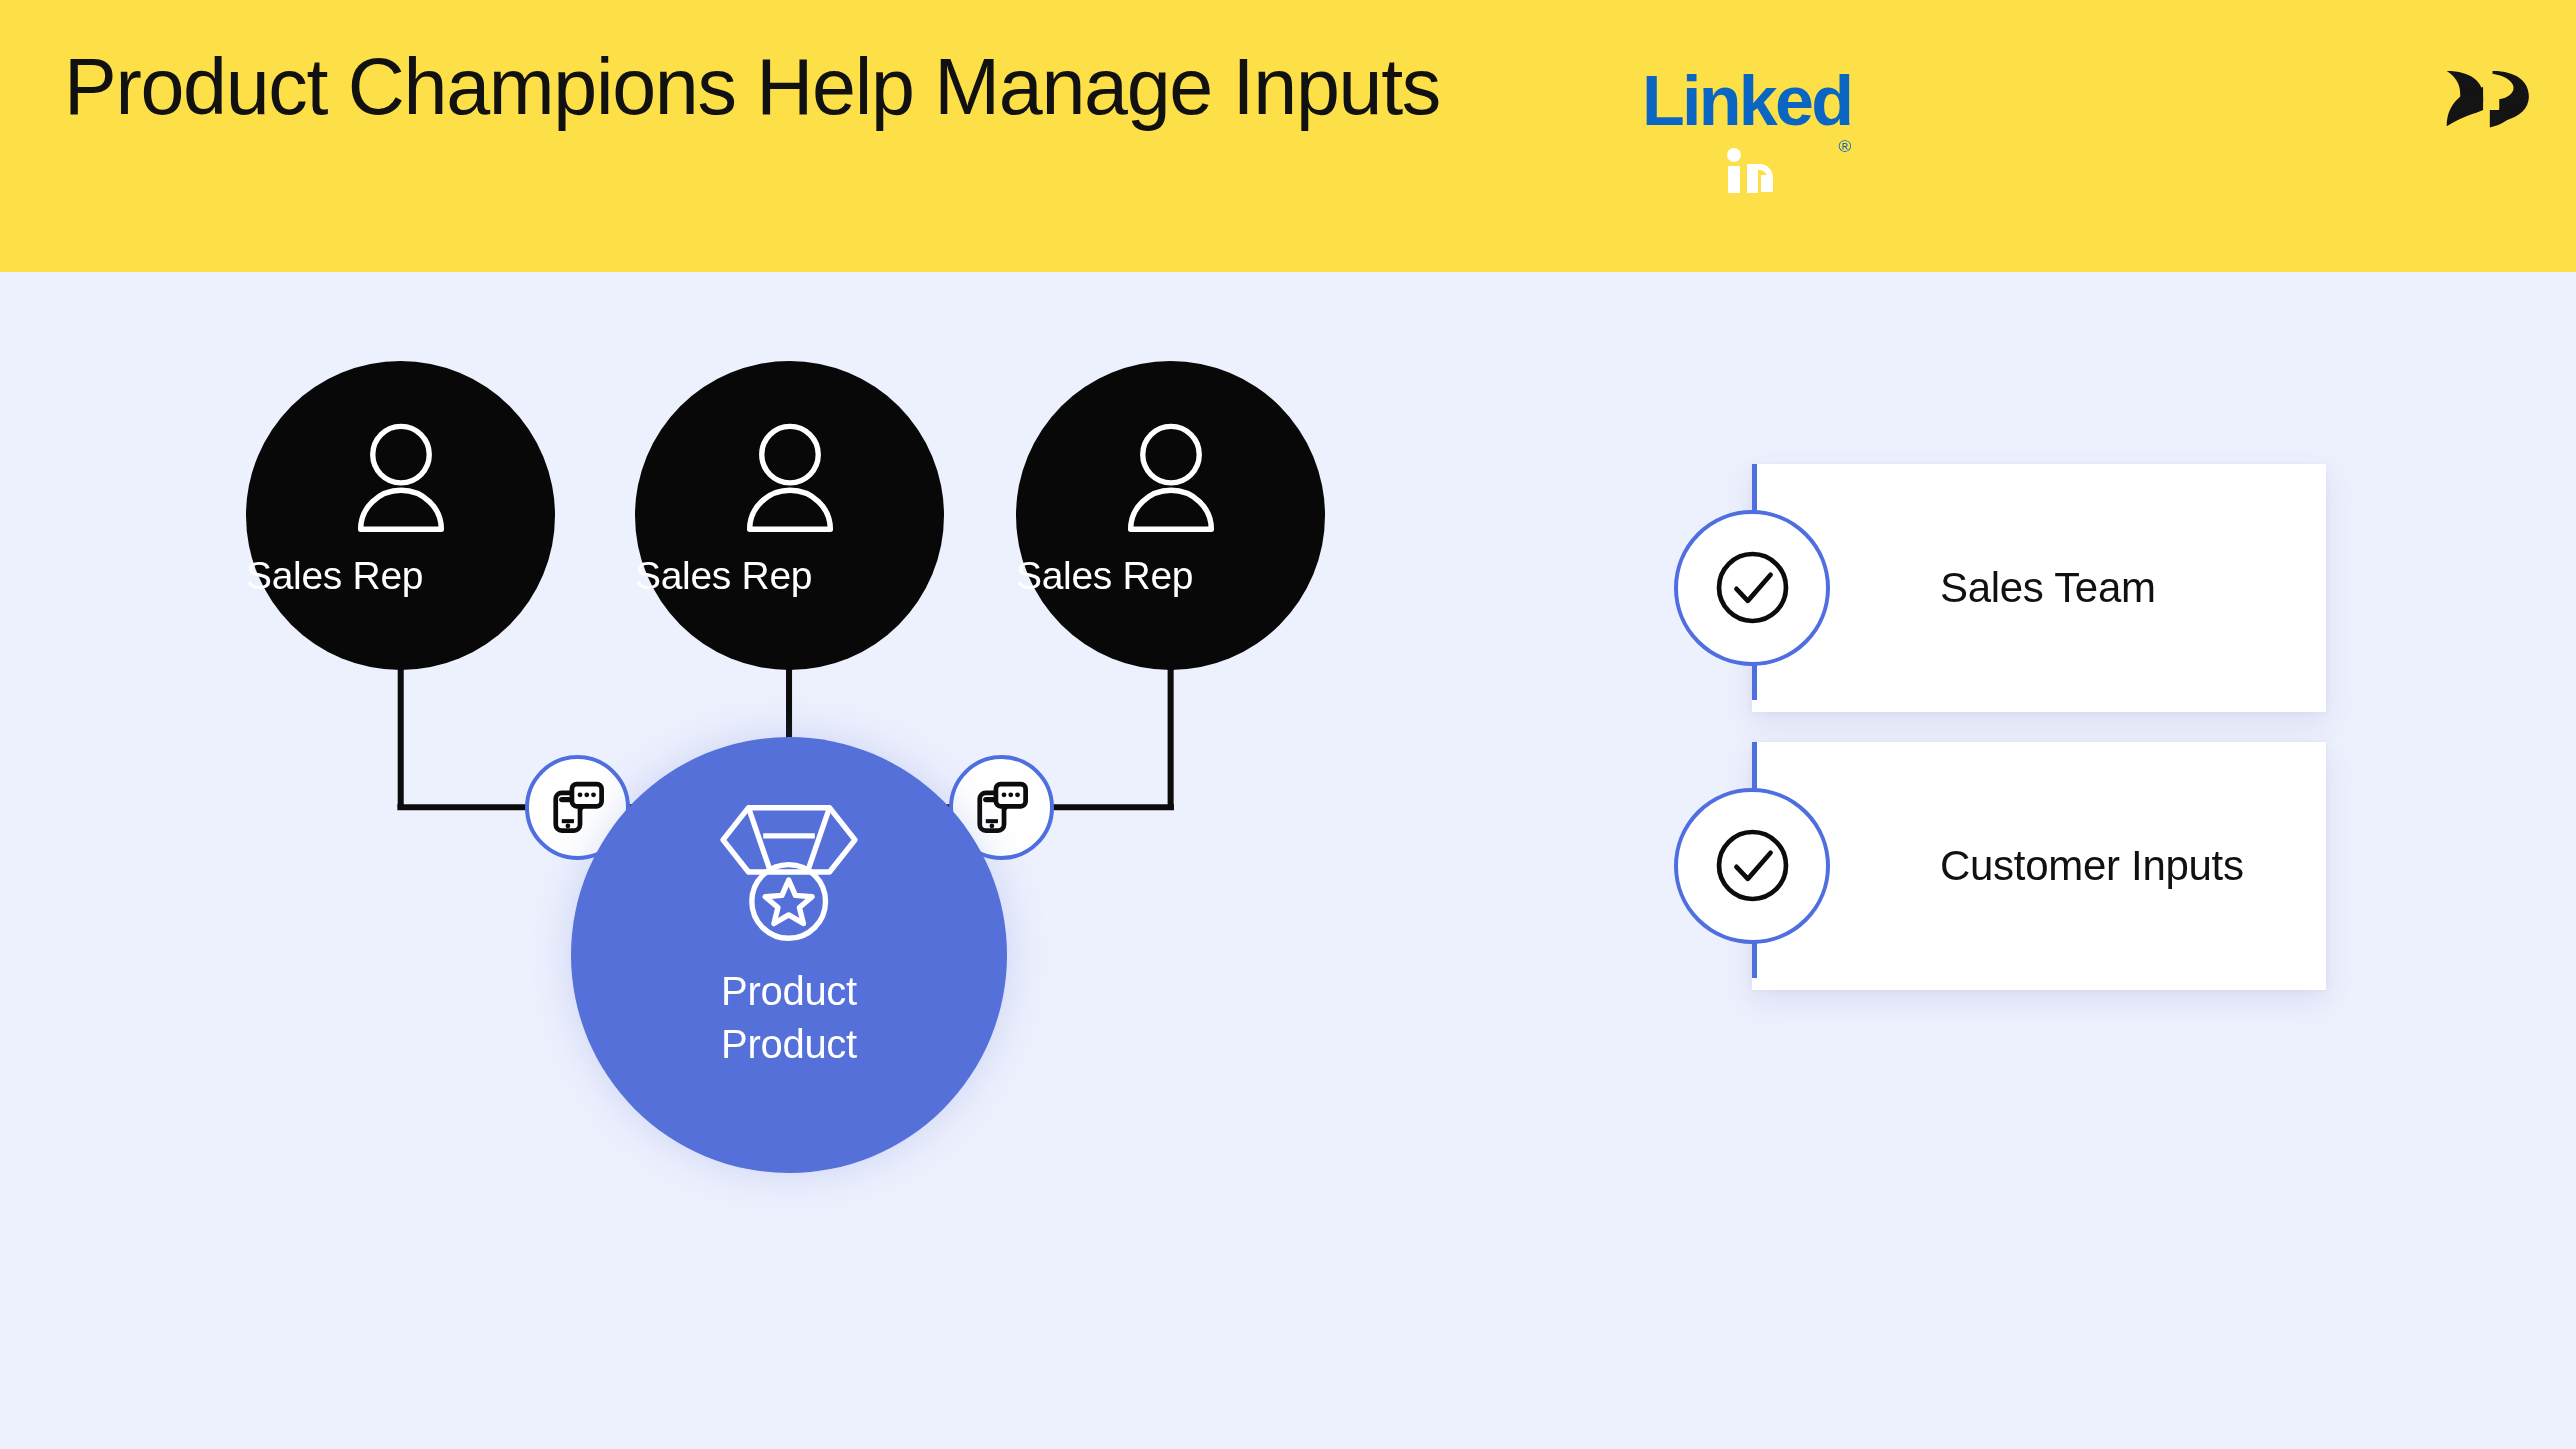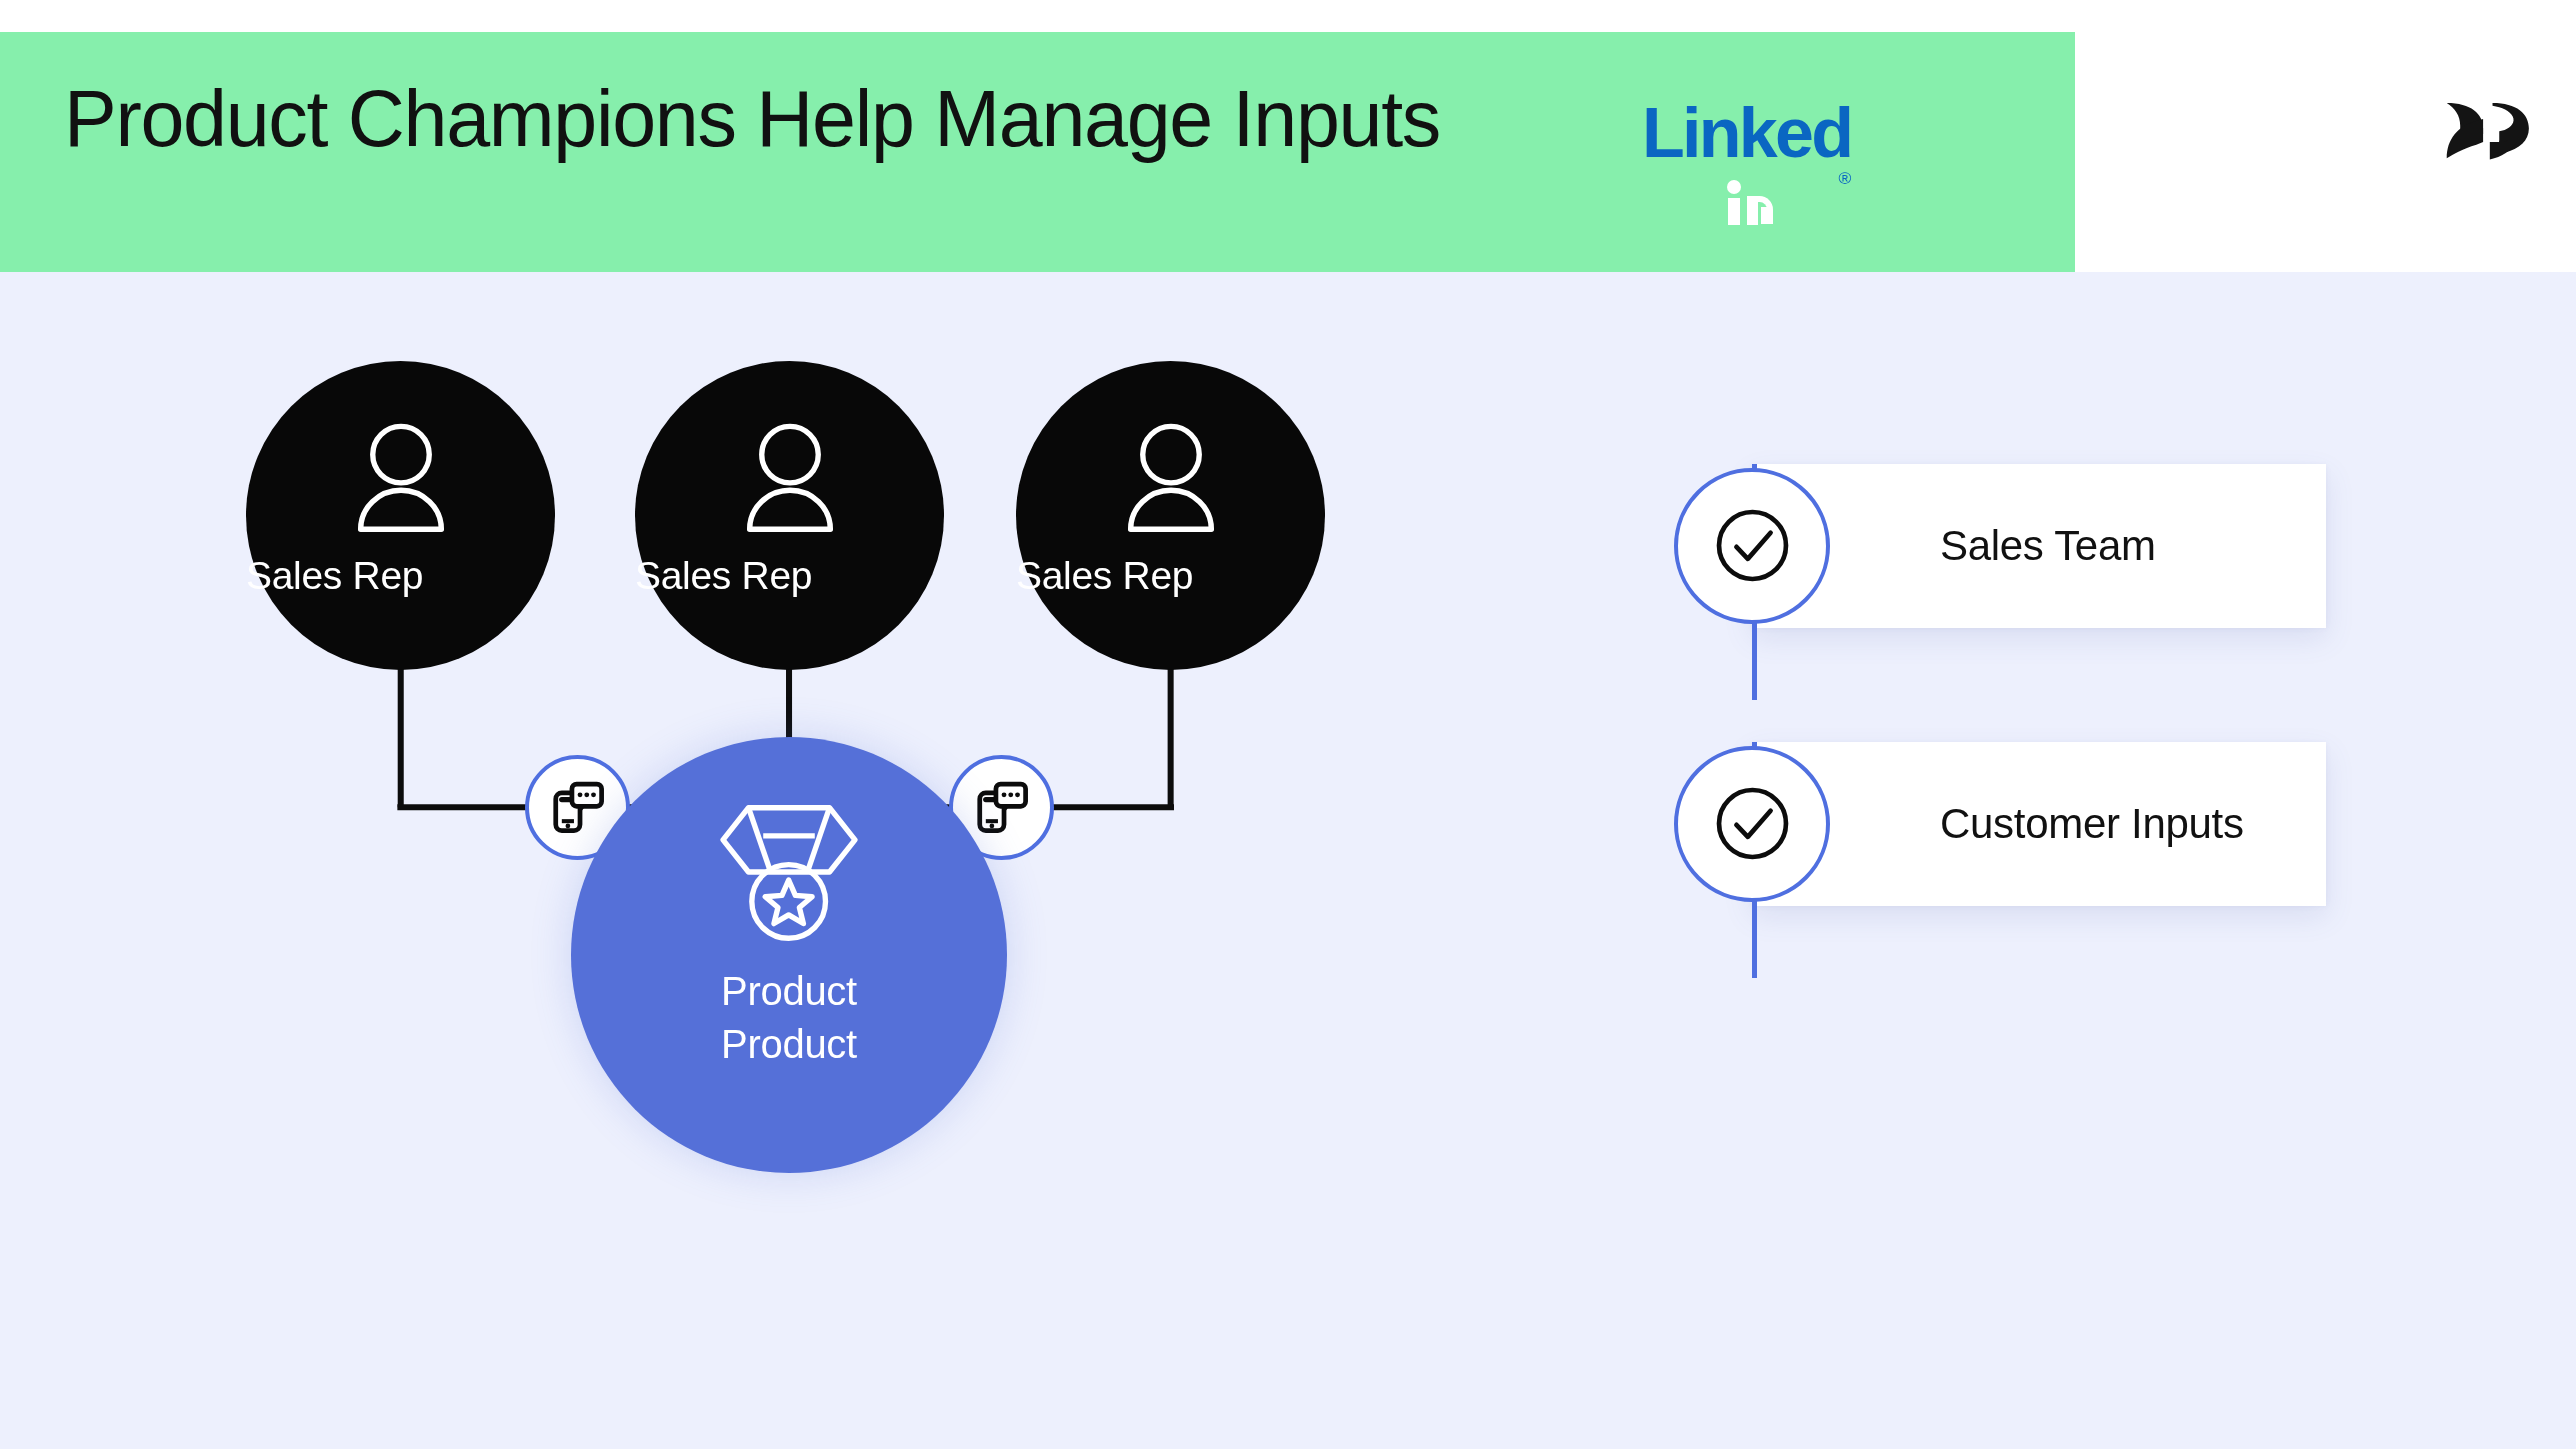--- a/index.html
+++ b/index.html
@@ -6,23 +6,22 @@
   html, body {
     width:2576px; height:1449px;
     background:#ffffff;
     font-family:"Liberation Sans", sans-serif;
     overflow:hidden;
   }
   #stage { position:relative; width:2576px; height:1449px; }
 
   
   #header {
-    position:absolute; left:0; top:0; width:2075px; height:272px;
-    background:#86efac;
-    margin-top:32px;
+    position:absolute; left:0; top:0; width:2576px; height:272px;
+    background:#fde047;
   }
   #page-title {
     position:absolute; left:64px; top:47px;
     font-size:79px; line-height:1.0; font-weight:400;
     letter-spacing:-1.3px; color:#111111; white-space:nowrap;
   }
   #linkedin-logo {
     position:absolute; left:1642px; top:66px;
     display:flex; align-items:center; height:81px;flex-direction:column;
   }
@@ -92,21 +91,21 @@
     box-shadow:0 0 40px rgba(85,112,216,0.22);
   }
   #champion-icon { position:absolute; left:50%; top:64px; transform:translateX(-50%); }
   #champion-label {
     position:absolute; left:0; right:0; top:228px; text-align:center;
     color:#ffffff; font-size:40px; line-height:1.32; letter-spacing:-0.3px;
   }
 
   
   .info-card {
-    position:absolute; width:574px; height:164px;
+    position:absolute; width:574px; height:248px;
     background:#ffffff;
     box-shadow:0 10.7px 27px rgba(88,100,170,0.13), 0 1.3px 5.4px rgba(88,100,170,0.08);
   }
   .card-rail {
     position:absolute; left:0; top:0; width:4.7px; height:236px; background:#4F6FE0;
   }
   .card-badge {
     position:absolute; left:-78px; top:50%; transform:translateY(-50%);
     width:156px; height:156px; border-radius:50%;
     background:#ffffff; border:4.7px solid #4F6FE0;

